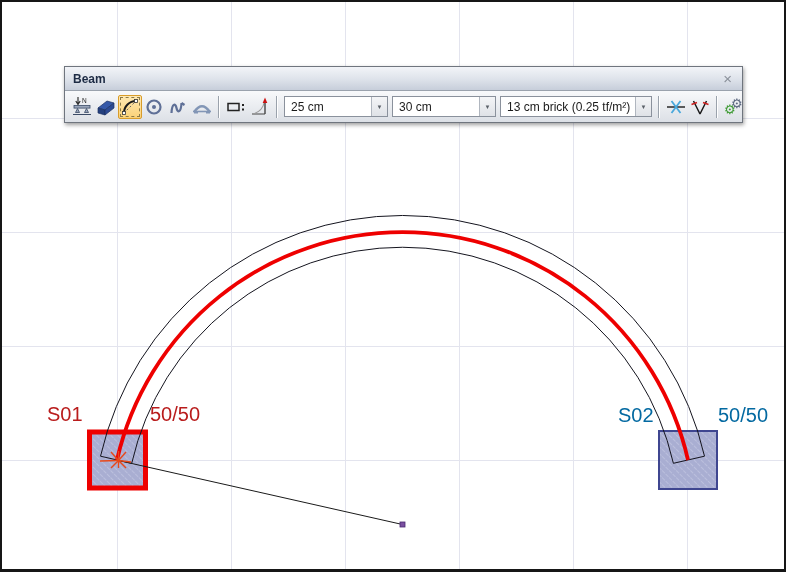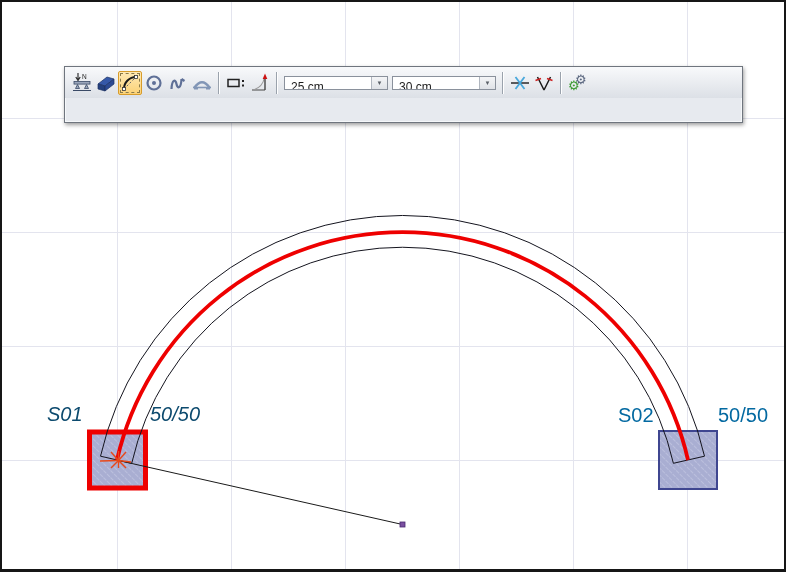--- a/index.html
+++ b/index.html
@@ -9,21 +9,21 @@
     border:2px solid #161616; border-bottom-width:3px; overflow:hidden;
   }
   
   .gridline { position:absolute; background:#e3e4ee; }
   .gv { top:0; bottom:0; width:1px; }
   .gh { left:0; right:0; height:1px; }
   
   svg.draw { position:absolute; left:0; top:0; z-index:2; }
   
   .lbl { position:absolute; z-index:3; font-size:20px; line-height:20px; letter-spacing:0px; }
-  .lbl-red { color:#0c4a6e;font-style:italic; }
+  .lbl-red { color:#b91c1c; }
   .lbl-blk { color:#0369a1; }
   
   .toolwin {
     position:absolute; left:62px; top:64px; width:679px; height:57px; z-index:10;
     border:1px solid #6f757e; background:#e7eaef;
     box-shadow:1px 2px 4px rgba(0,0,0,0.38), inset 0 0 0 1px #f6f8fa;
   }
   .titlebar {
     height:24px; display:flex; align-items:center; padding:0 8px;
     background:linear-gradient(180deg,#f2f4f8 0%,#dde2ea 55%,#c7ceda 100%);
@@ -38,21 +38,21 @@
   .tbtn {
     width:24px; height:24px; display:flex; align-items:center; justify-content:center;
     border:1px solid transparent; border-radius:2px; flex:0 0 auto;
   }
   .tbtn.selected {
     background:linear-gradient(180deg,#ffe9b4 0%,#fbd277 100%);
     border:1px solid #d89c2a;
     outline:1px dashed #8a7a4a; outline-offset:-3px;
   }
   .sep { width:0; height:22px; border-left:1px solid #9aa2ac; border-right:1px solid #ffffff; margin:0 4px; flex:0 0 auto; }
-  .combo { display:flex; height:14px; border:1px solid #8a919c; background:#fff; flex:0 0 auto; margin:12px 2px; }
+  .combo { display:flex; height:21px; border:1px solid #8a919c; background:#fff; flex:0 0 auto; margin:12px 2px; }
   .combo .val { flex:1; font-size:12px; color:#1a1a1a; padding:3px 0 0 6px; white-space:nowrap; overflow:hidden; }
   .combo .dd {
     width:16px; display:flex; align-items:center; justify-content:center;
     background:linear-gradient(180deg,#f4f5f7,#dfe2e7); border-left:1px solid #b0b6bf;
     font-size:6px; color:#5a6068;
   }
   .w104 { width:104px; } .w152 { width:152px; }
   .gears { position:relative; width:22px; height:22px; }
   .gears span { position:absolute; font-size:13px; line-height:13px; }
   .gear-back { left:8px; top:1px; color:#5c6880; }
@@ -110,20 +110,24 @@
       <path d="M 116.5 458.5 L 116.5 466"></path>
     </g>
   </svg>
 
   <div class="lbl lbl-red" style="left:45px;  top:402px">S01</div>
   <div class="lbl lbl-red" style="left:148px; top:402px">50/50</div>
   <div class="lbl lbl-blk" style="left:616px; top:403px">S02</div>
   <div class="lbl lbl-blk" style="left:716px; top:403px">50/50</div>
 
   <div class="toolwin">
+    <div class="titlebar">
+      <span class="title">Beam</span>
+      <span class="close">×</span>
+    </div>
     <div class="toolbody">
 
       <div class="tbtn">
         <svg width="22" height="22" viewBox="0 0 22 22">
           <text x="11" y="7" font-size="6.5" fill="#222" font-family="Liberation Sans, sans-serif">N</text>
           <path d="M7 1 V7 M4.8 5 L7 8.5 L9.2 5" stroke="#222" stroke-width="1.1" fill="none"></path>
           <rect x="3" y="9.5" width="16" height="2.6" fill="#9aa6bb" stroke="#3a4a66" stroke-width="0.8"></rect>
           <path d="M6.5 12.5 L4.5 16.5 L8.5 16.5 Z" fill="#9aa6bb" stroke="#3a4a66" stroke-width="0.8"></path>
           <path d="M15.5 12.5 L13.5 16.5 L17.5 16.5 Z" fill="#9aa6bb" stroke="#3a4a66" stroke-width="0.8"></path>
           <path d="M2 18.5 H20" stroke="#3a4a66" stroke-width="1"></path>
@@ -192,20 +196,24 @@
       <div class="sep"></div>
 
       <div class="combo w104">
         <span class="val">25 cm</span>
         <span class="dd">▼</span>
       </div>
       <div class="combo w104">
         <span class="val">30 cm</span>
         <span class="dd">▼</span>
       </div>
+      <div class="combo w152">
+        <span class="val">13 cm brick (0.25 tf/m²)</span>
+        <span class="dd">▼</span>
+      </div>
 
       <div class="sep"></div>
 
       <div class="tbtn">
         <svg width="22" height="22" viewBox="0 0 22 22">
           <path d="M2 11 H20" stroke="#1a1a1a" stroke-width="1.4"></path>
           <path d="M6.5 5 L15.5 17 M6.5 17 L15.5 5" stroke="#49a8dc" stroke-width="1.8"></path>
         </svg>
       </div>
 

